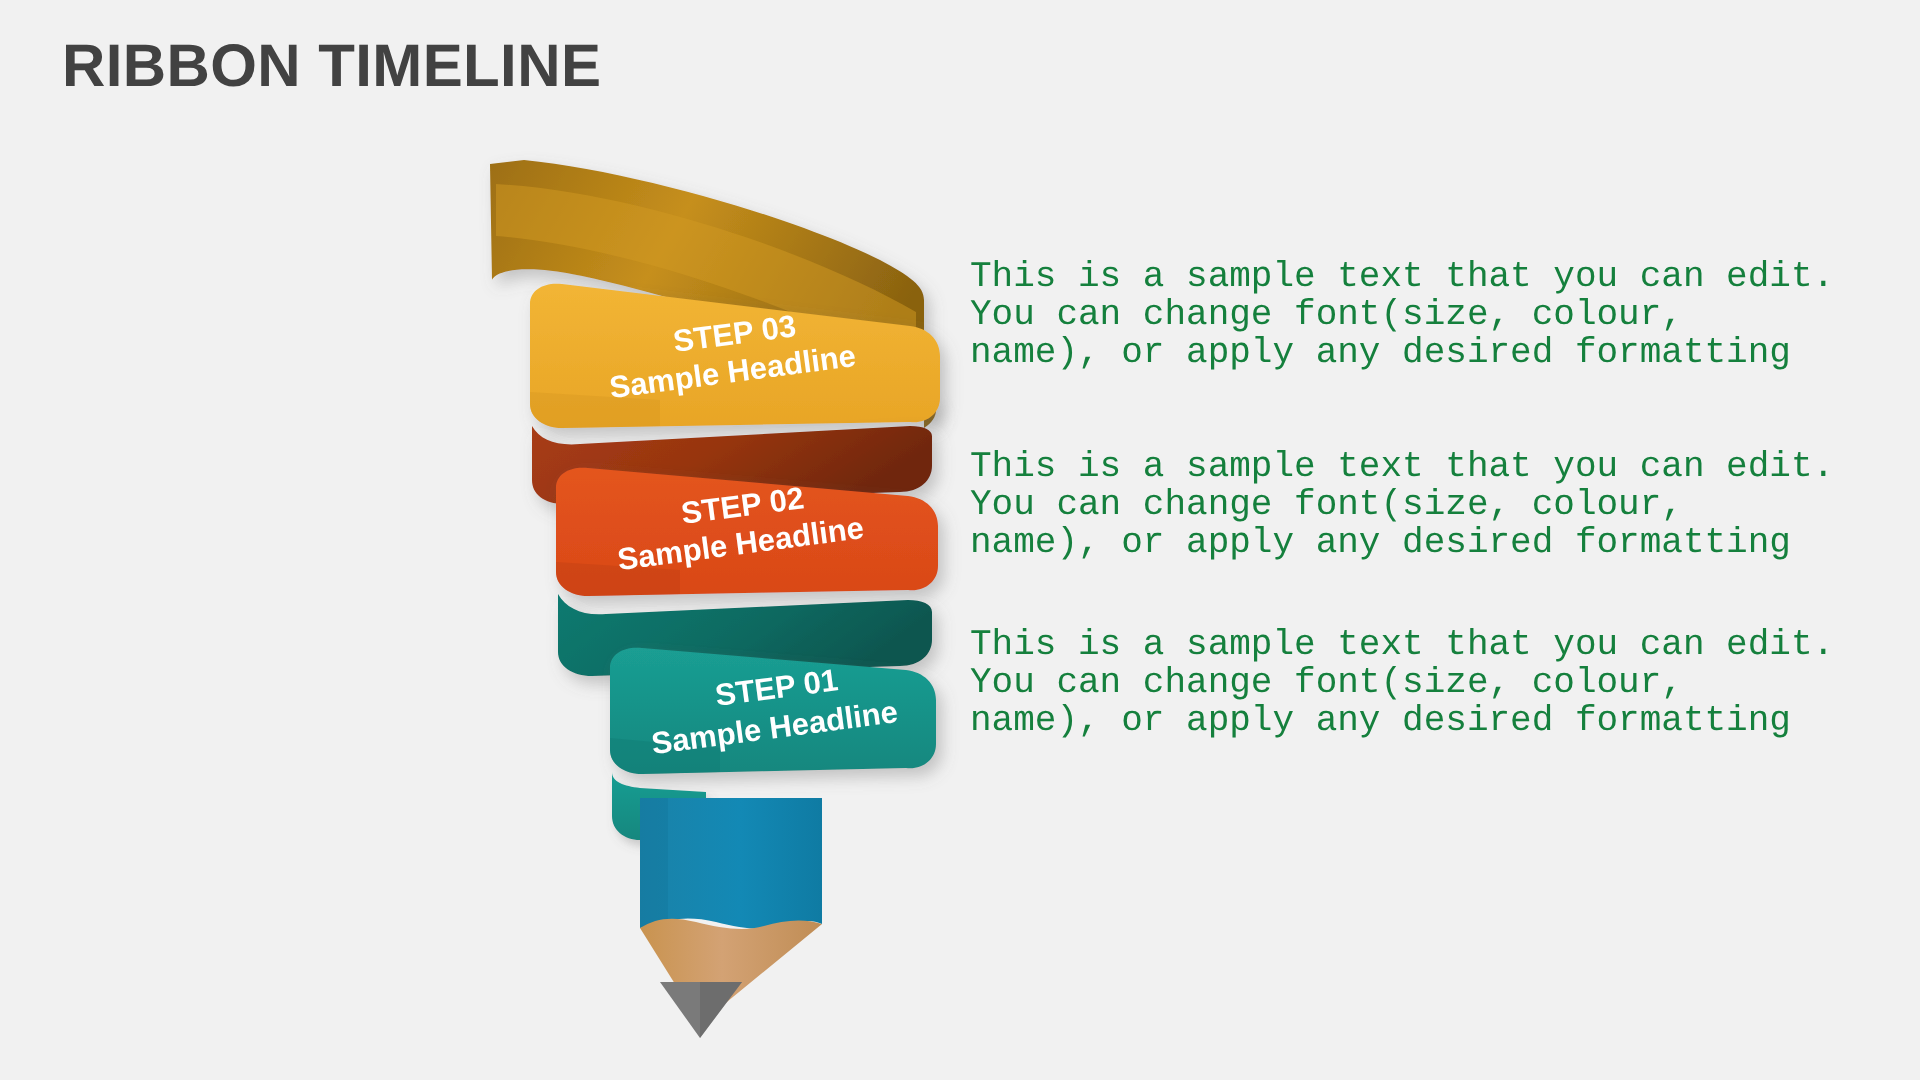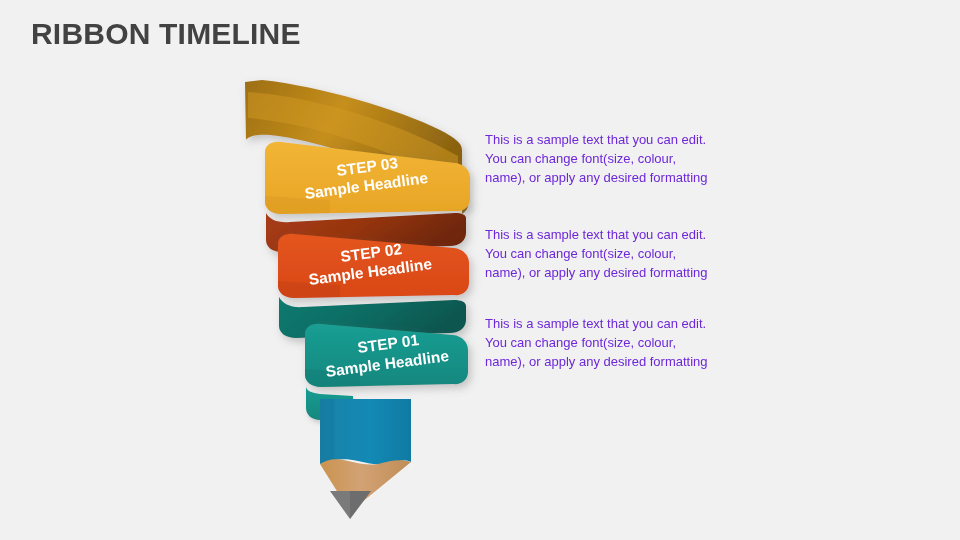--- a/index.html
+++ b/index.html
@@ -32,23 +32,24 @@
     white-space: nowrap;
   }
   #ribbon-graphic {
     position: absolute;
     left: 0;
     top: 0;
   }
   .desc-block {
     position: absolute;
     width: 268px;
-    font-size: 13px;
+    font-size: 18px;
     line-height: 19.2px;
-    color: #6d28d9;
+    color: #15803d;
+    font-family: Liberation Mono, monospace;
   }
   .desc-line { display: block; white-space: nowrap; }
   #desc-step-03 { left: 485px; top: 130px; }
   #desc-step-02 { left: 485px; top: 225px; }
   #desc-step-01 { left: 485px; top: 314px; }
 
   .ribbon-label {
     font-family: "Liberation Sans", sans-serif;
     fill: #ffffff;
     font-weight: bold;

